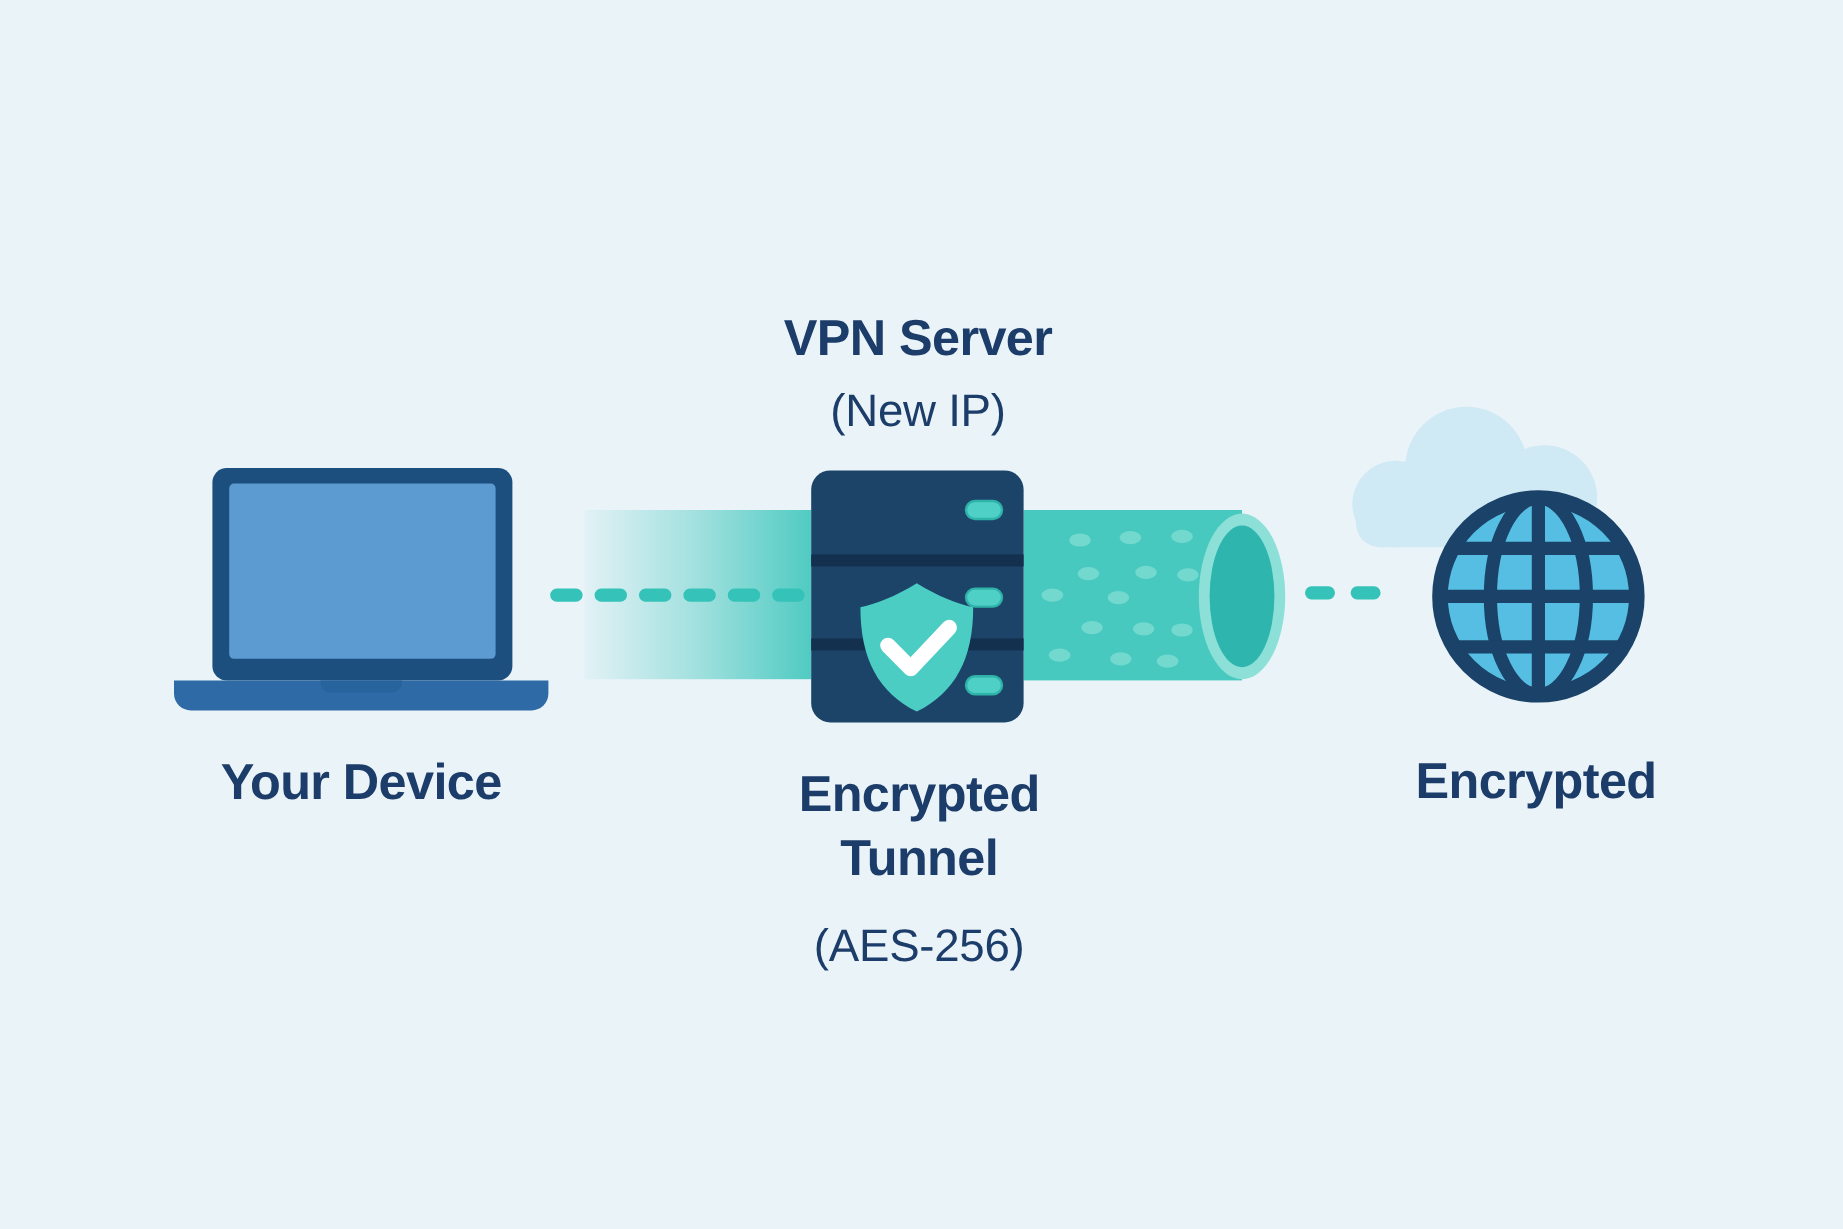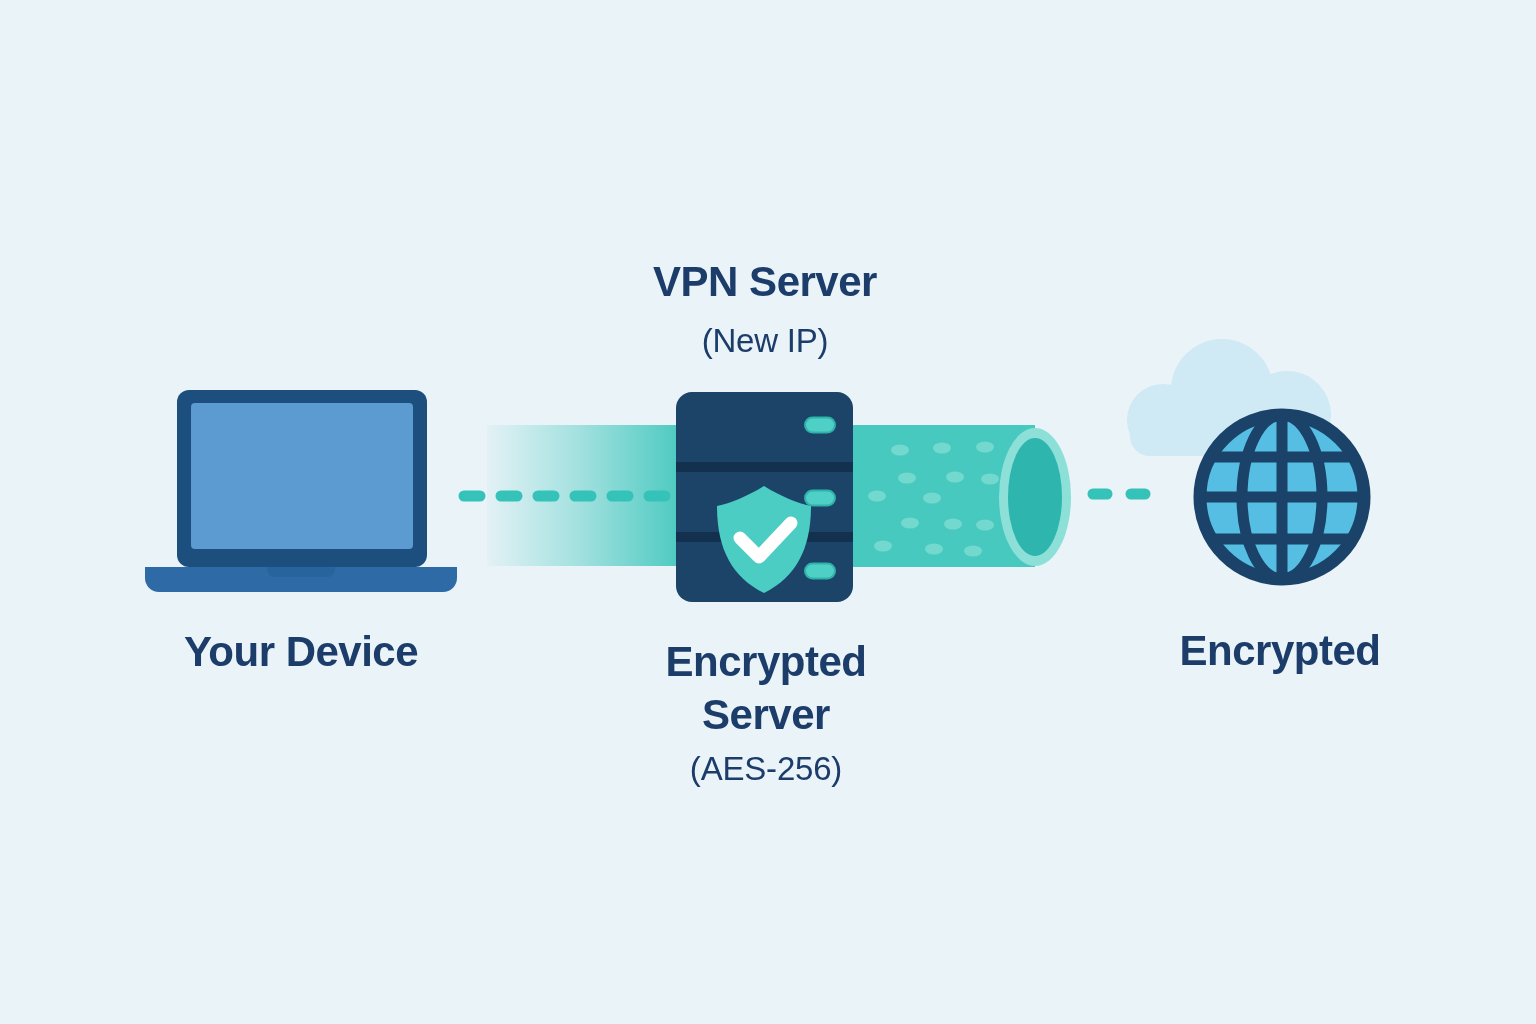--- a/index.html
+++ b/index.html
@@ -28,34 +28,34 @@
     text-align: center;
     transform: translateX(-50%);
     white-space: nowrap;
   }
   .label.big {
     font-size: 42px;
     font-weight: 700;
     letter-spacing: -0.5px;
   }
   .label.sub {
-    font-size: 33px;
+    font-size: 38px;
     font-weight: 500;
     letter-spacing: -0.2px;
   }
   .label.wrap {
     white-space: normal;
     width: 280px;
     line-height: 1.25;
   }
   #device-label   { left: 301px;  top: 628px; }
   #server-title   { left: 765px;  top: 258px; }
   #server-sub     { left: 765px;  top: 322px; }
   #tunnel-label   { left: 766px;  top: 636px; }
-  #tunnel-sub     { left: 766px;  top: 750px; }
+  #tunnel-sub     { left: 766px;  top: 768px; }
   #internet-label { left: 1280px; top: 627px; }
 </style>
 </head>
 <body>
 
 <div class="canvas">
 
   <svg class="layer" width="1536" height="1024" viewBox="0 0 1536 1024">
     <defs>
       <linearGradient id="tunnelFade" x1="0" y1="0" x2="1" y2="0">
@@ -140,18 +140,18 @@
       </g>
     </g>
   </svg>
 
   <div class="label big" id="device-label">Your Device</div>
 
   <div class="label big" id="server-title">VPN Server</div>
 
   <div class="label sub" id="server-sub">(New IP)</div>
 
-  <div class="label big wrap" id="tunnel-label">Encrypted Server</div>
+  <div class="label big wrap" id="tunnel-label">Encrypted Tunnel</div>
 
   <div class="label sub" id="tunnel-sub">(AES-256)</div>
 
   <div class="label big" id="internet-label">Encrypted</div>
 </div>
 
 </body></html>

